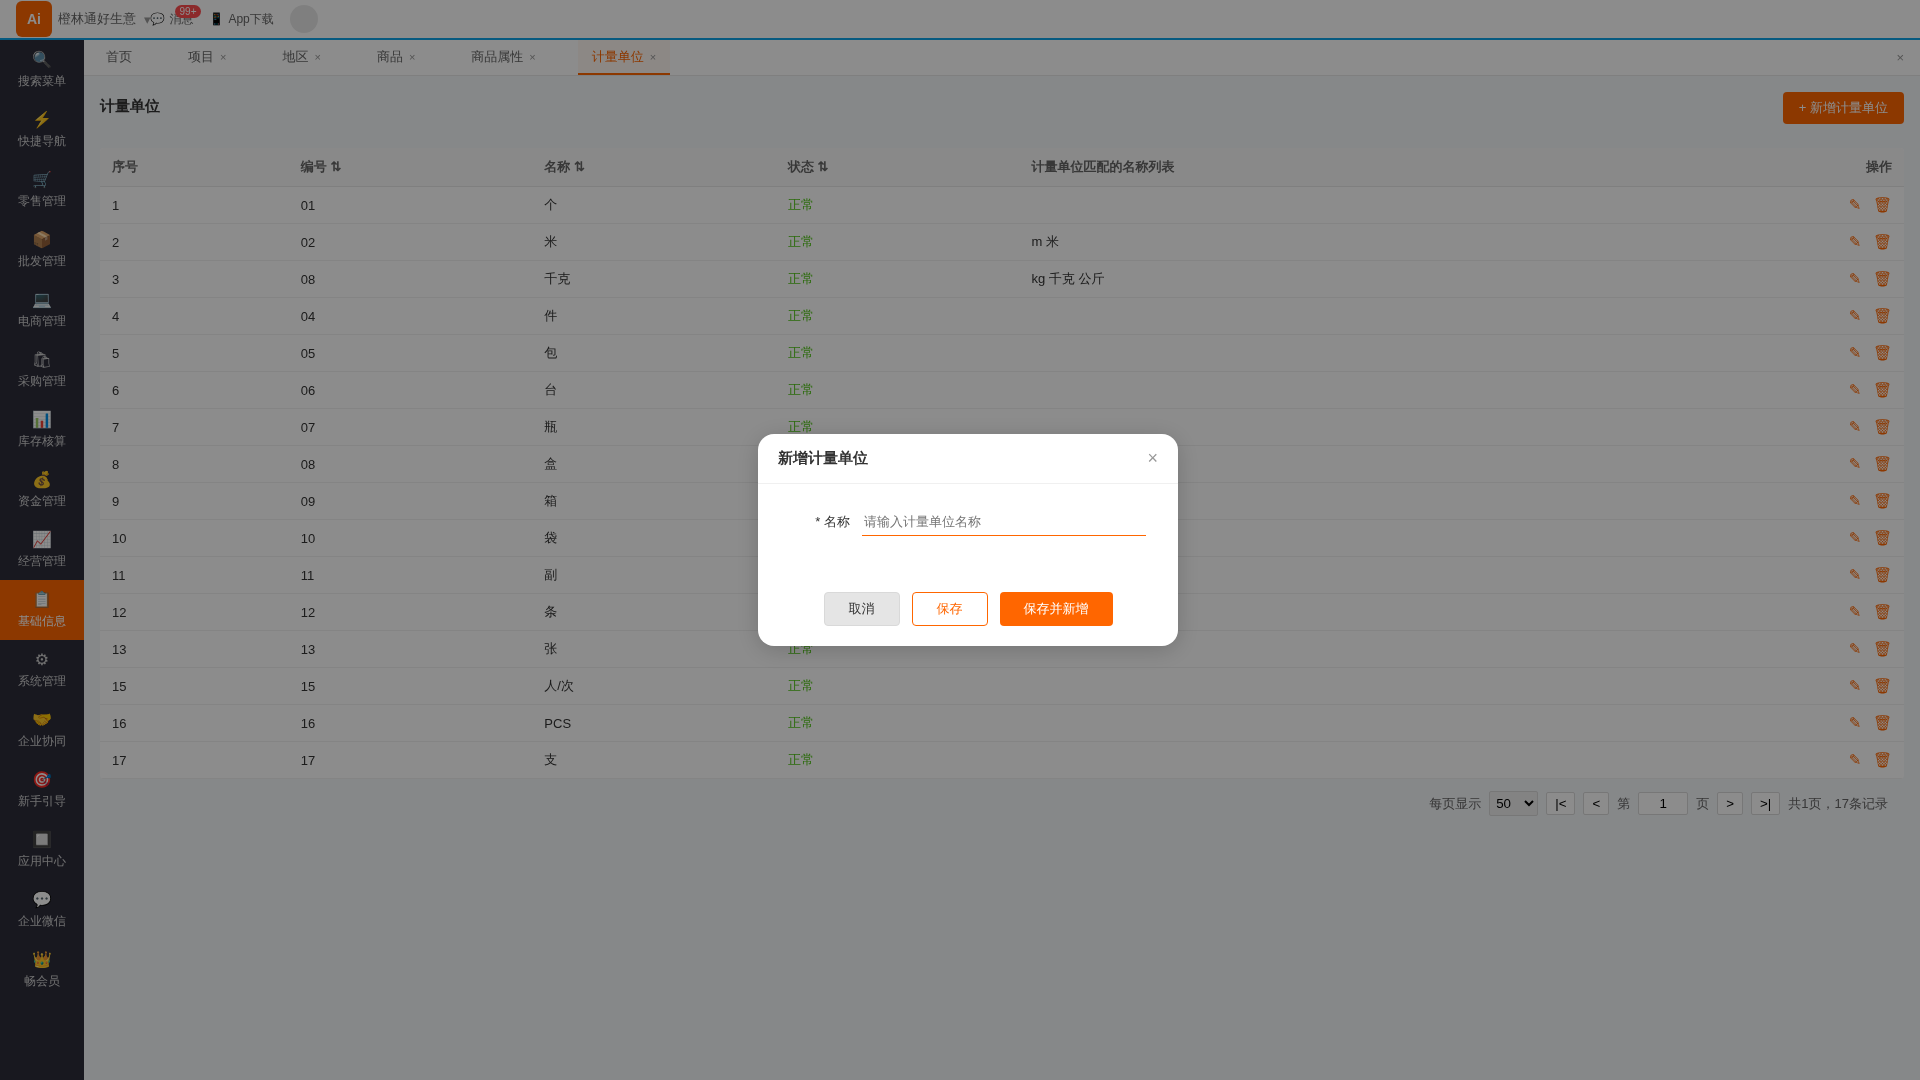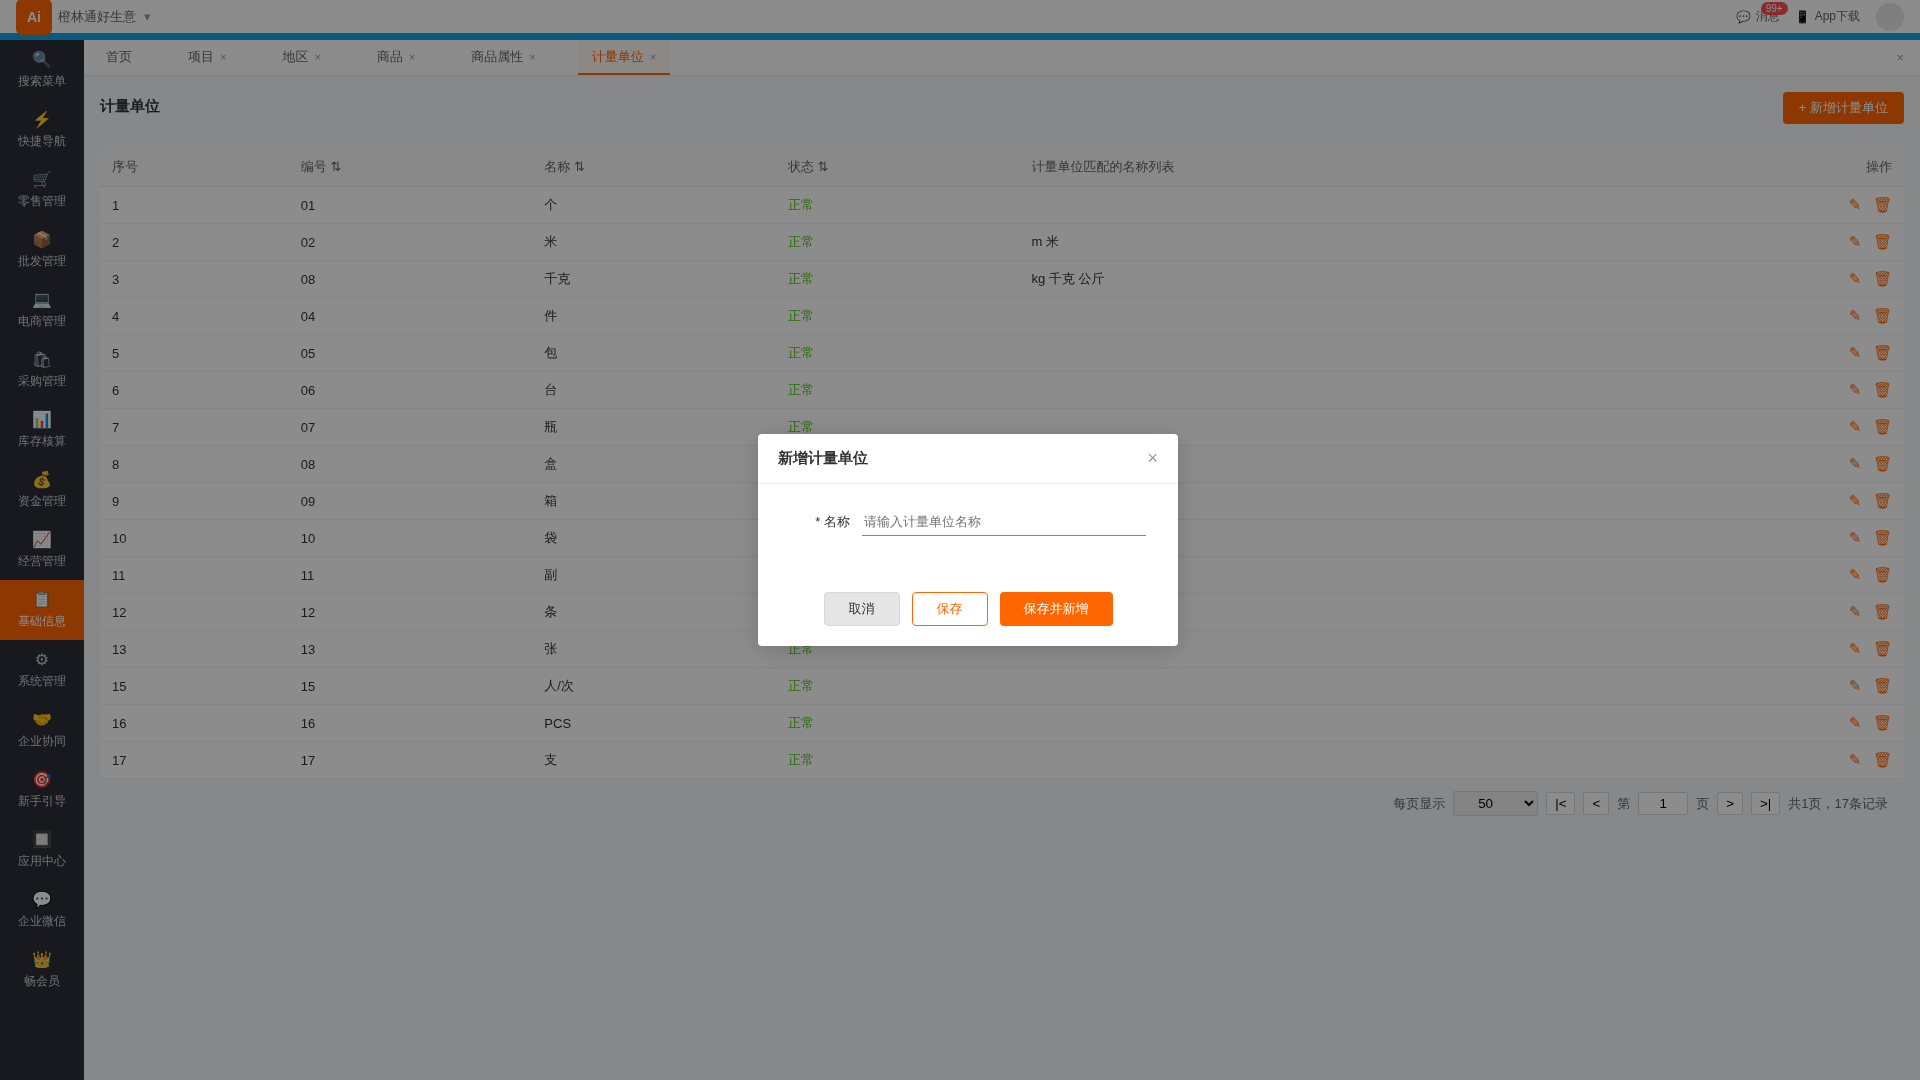--- a/index.html
+++ b/index.html
@@ -2,21 +2,21 @@
 <html><head>
   <meta charset="utf-8">
   <style>
     * { box-sizing: border-box; margin: 0; padding: 0; }
     body { font-family: "Microsoft YaHei", Arial, sans-serif; font-size: 13px; background: #f0f2f5; color: #333; overflow: hidden; }
 
     
     .app-container { display: flex; flex-direction: column; height: 1080px; width: 1920px; }
 
     
-    .top-bar { height: 40px; background: #fff; display: flex; align-items: center; padding: 0 16px; border-bottom: 7px solid #0ea5e9; justify-content: space-between; flex-shrink: 0; gap: 28px; }
+    .top-bar { height: 40px; background: #fff; display: flex; align-items: center; padding: 0 16px; border-bottom: 2px solid #0ea5e9; justify-content: flex-start; flex-shrink: 0; }
     .top-bar-left { display: flex; align-items: center; gap: 8px; }
     .logo-area { display: flex; align-items: center; gap: 6px; }
     .logo-icon { width: 36px; height: 36px; background: #f60; border-radius: 6px; display: flex; align-items: center; justify-content: center; color: #fff; font-weight: bold; font-size: 14px; }
     .logo-text { font-size: 13px; color: #666; }
     .top-bar-right { display: flex; align-items: center; gap: 16px; }
     .top-bar-btn { display: flex; align-items: center; gap: 4px; font-size: 12px; color: #666; cursor: pointer; position: relative; }
     .badge { background: #ff4d4f; color: #fff; border-radius: 10px; padding: 1px 5px; font-size: 10px; position: absolute; top: -6px; right: -8px; }
     .avatar { width: 28px; height: 28px; background: #e8e8e8; border-radius: 50%; }
 
     
@@ -42,36 +42,36 @@
     .page-content { flex: 1; overflow-y: auto; padding: 16px; background: #f5f7fa; }
     .page-title { font-size: 15px; font-weight: bold; color: #333; margin-bottom: 14px; }
 
     
     .add-btn { background: #f60; color: #fff; border: none; padding: 7px 16px; border-radius: 4px; cursor: pointer; font-size: 13px; float: right; margin-bottom: 10px; }
 
     
     .table-wrapper { background: #fff; border-radius: 4px; overflow: hidden; }
     table { width: 100%; border-collapse: collapse; font-size: 13px; }
     thead tr { background: #fafafa; }
-    th { padding: 10px 12px; text-align: left; color: #666; font-weight: normal; border-bottom: 1px solid #e8e8e8; white-space: nowrap; }
+    th { padding: 10px 12px; text-align: left; color: #666; font-weight: bold; border-bottom: 1px solid #e8e8e8; white-space: nowrap; }
     td { padding: 9px 12px; border-bottom: 1px solid #f0f0f0; color: #333; }
     .status-normal { color: #52c41a; }
     .action-icon { color: #f60; cursor: pointer; font-size: 15px; }
 
     
     .pagination { display: flex; align-items: center; justify-content: flex-end; padding: 12px 16px; gap: 8px; font-size: 13px; color: #666; }
     .page-btn { padding: 3px 8px; border: 1px solid #d9d9d9; background: #fff; cursor: pointer; border-radius: 2px; }
     .page-input { width: 50px; text-align: center; border: 1px solid #d9d9d9; padding: 3px 6px; border-radius: 2px; }
-    .page-select { border: 1px solid #d9d9d9; padding: 3px 20px; border-radius: 2px; }
+    .page-select { border: 1px solid #d9d9d9; padding: 3px 2px; border-radius: 2px; }
 
     
     .overlay { position: fixed; top: 0; left: 0; width: 100%; height: 100%; background: rgba(0,0,0,0.45); z-index: 100; display: flex; align-items: center; justify-content: center; }
 
     
-    .modal { background: #fff; border-radius: 4px; width: 420px; box-shadow: 0 4px 24px rgba(0,0,0,0.18); margin-left: 16px; }
+    .modal { background: #fff; border-radius: 16px; width: 420px; box-shadow: 0 4px 24px rgba(0,0,0,0.18); margin-left: 16px; }
     .modal-header { padding: 14px 20px; border-bottom: 1px solid #f0f0f0; display: flex; justify-content: space-between; align-items: center; }
     .modal-title { font-size: 15px; font-weight: bold; color: #333; }
     .modal-close { cursor: pointer; color: #999; font-size: 18px; }
     .modal-body { padding: 24px 32px; }
     .form-item { display: flex; align-items: center; margin-bottom: 20px; gap: 12px; }
     .form-label { font-size: 13px; color: #333; width: 60px; text-align: right; flex-shrink: 0; }
     .form-input { flex: 1; border: none; border-bottom: 1px solid #d9d9d9; padding: 6px 2px; font-size: 13px; outline: none; }
     .form-input.active-border { border-bottom-color: #f60; }
     .modal-footer { padding: 12px 20px 20px; display: flex; justify-content: center; gap: 12px; }
     .btn-cancel { padding: 7px 24px; border: 1px solid #d9d9d9; background: #e5e5e5; border-radius: 4px; cursor: pointer; font-size: 13px; color: #333; }

